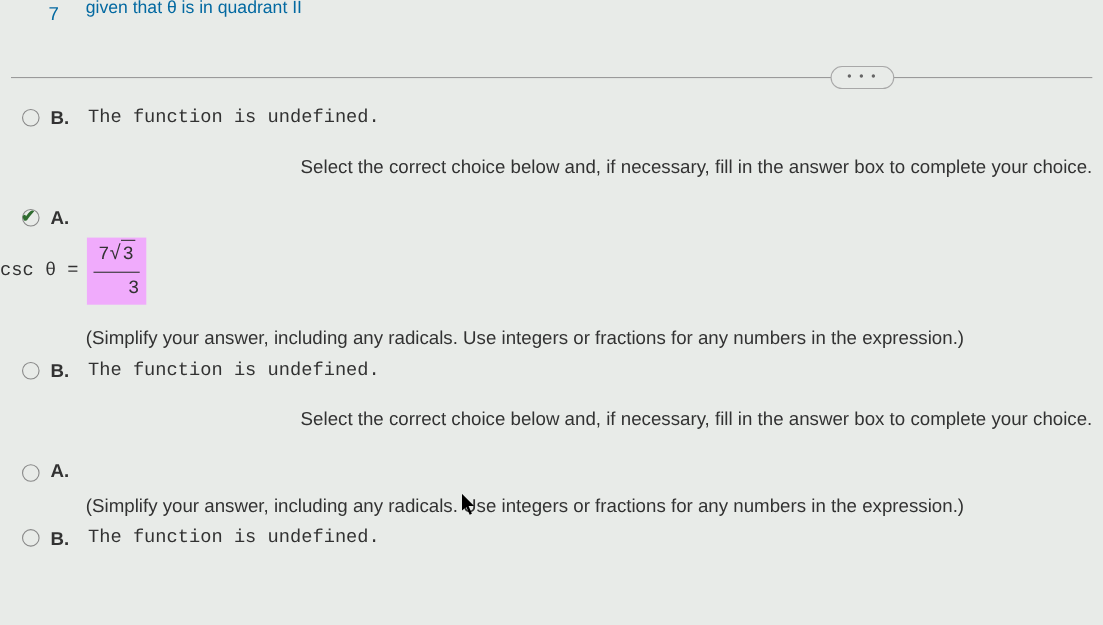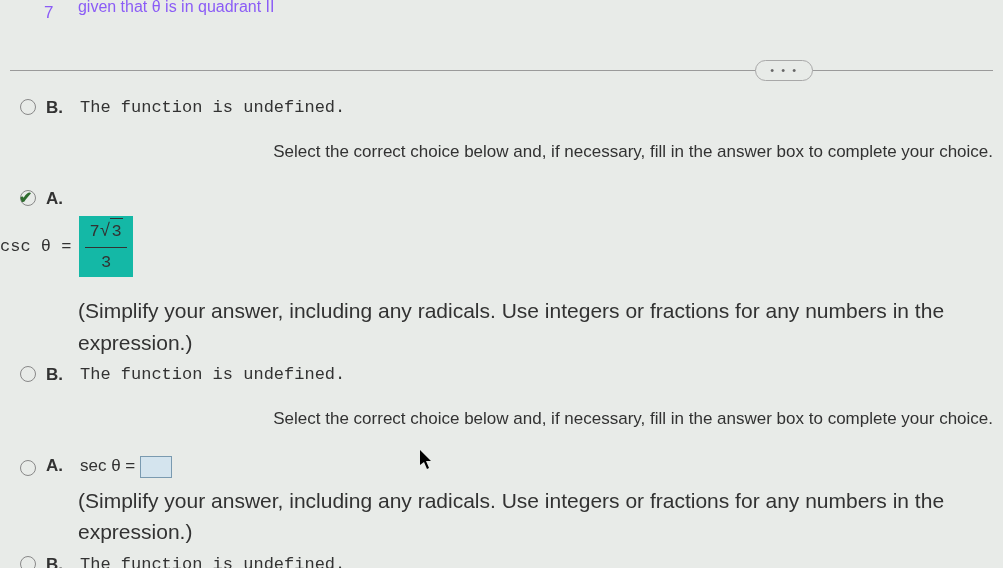--- a/index.html
+++ b/index.html
@@ -15,21 +15,21 @@
       height: 568px;
       padding: 0;
       font-size: 17px;
       line-height: 1.5;
       position: relative;
       overflow: hidden;
     }
     .top-fragment {
       padding: 0 20px;
       font-size: 16px;
-      color: #8b5cf6;
+      color: #0369a1;
       height: 20px;
       overflow: hidden;
     }
     .sub7 {
       margin-left: 24px;
       font-size: 17px;
     }
     .divider-wrap {
       position: relative;
       margin: 50px 0 24px 0;
@@ -95,22 +95,22 @@
     }
     .eq-row {
       display: flex;
       align-items: center;
       margin-bottom: 18px;
       font-family: Liberation Mono, monospace;
     }
     .fraction {
       display: inline-flex;
       flex-direction: column;
-      align-items: center;
-      background: #14b8a6;
+      align-items: flex-end;
+      background: #f0abfc;
       padding: 2px 6px;
       vertical-align: middle;
     }
     .frac-top {
       border-bottom: 1.3px solid #333;
       padding: 0 4px 2px 4px;
       font-size: 17px;
     }
     .frac-bot {
       padding-top: 2px;
@@ -123,21 +123,21 @@
       font-size: 18px;
     }
     .sqrt-rad {
       border-top: 1.3px solid #333;
       display: inline-block;
       padding: 0 1px;
     }
     .hint {
       padding-left: 78px;
       margin-bottom: 10px;
-      font-size: 21px;
+      font-size: 17px;
     }
     .answer-box {
       display: inline-block;
       width: 32px;
       height: 22px;
       border: 1px solid #7a9ab0;
       background: #d4e4ee;
       vertical-align: middle;
       cursor: text;
     }
@@ -198,24 +198,20 @@
   <div class="radio"></div>
   <div class="opt-label">B.</div>
   <div class="opt-text">The function is undefined.</div>
 </div>
 
 <div class="instruction">Select the correct choice below and, if necessary, fill in the answer box to complete your choice.</div>
 
 <div class="option-row" style="align-items:center; margin-bottom:6px;">
   <div class="radio"></div>
   <div class="opt-label">A.</div>
-  <div>
-    <span>sec θ =</span>
-    <span class="answer-box"></span>
-  </div>
 </div>
 
 <div class="hint">(Simplify your answer, including any radicals. Use integers or fractions for any numbers in the expression.)</div>
 
 <div class="option-row tight-option">
   <div class="radio"></div>
   <div class="opt-label">B.</div>
   <div class="opt-text">The function is undefined.</div>
 </div>
 

